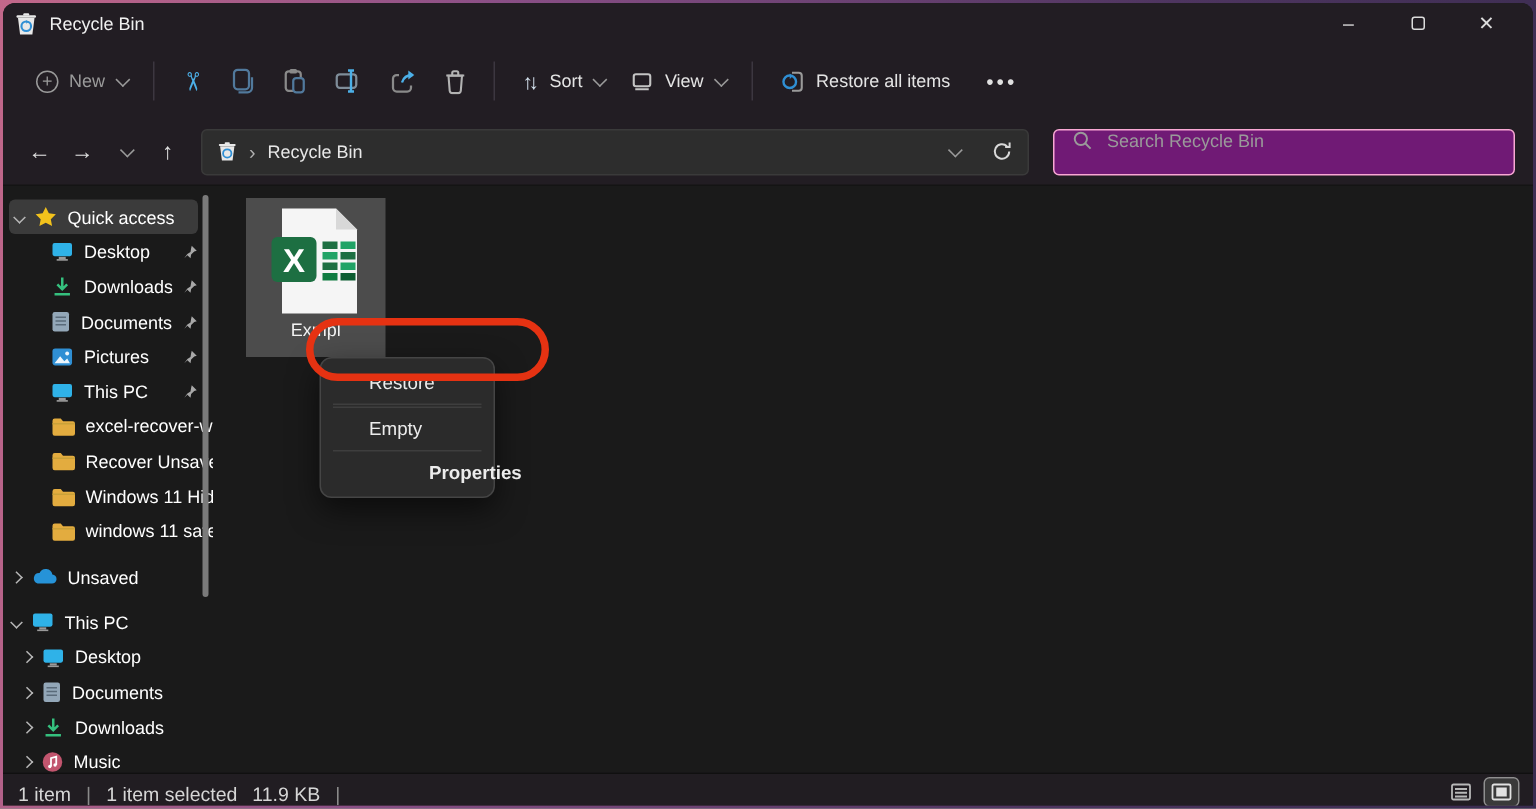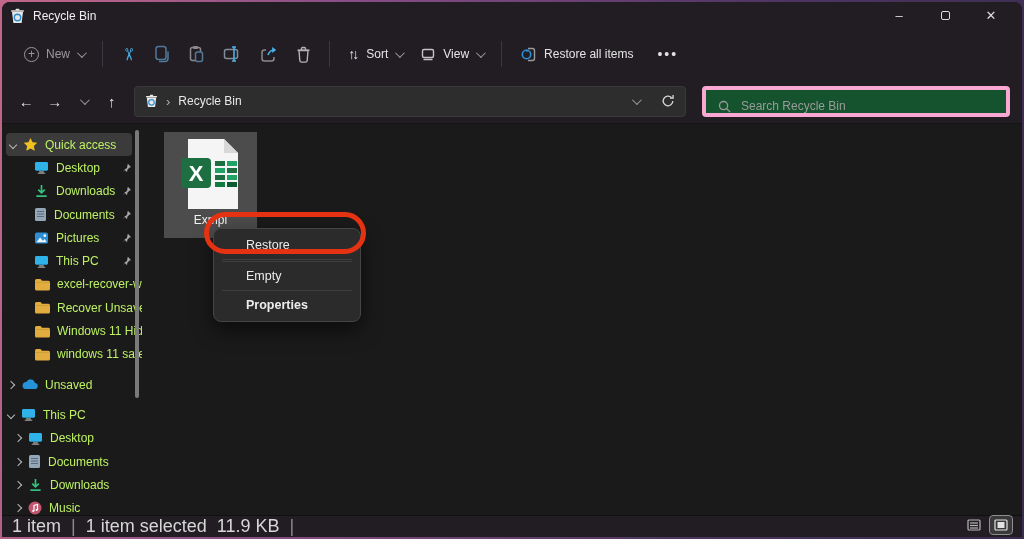--- a/index.html
+++ b/index.html
@@ -31,50 +31,50 @@
   .scissors { color:#4cb0e8; font-size:17px; display:inline-block; transform:rotate(90deg); }
   .sort-glyph { font-size:14px; letter-spacing:-3px; color:#d8e6f2; padding-right:3px; }
   .dots { color:#e0e0e0; font-size:14px; letter-spacing:2px; padding:0 6px; }
 
   .navbar { height:45px; display:flex; align-items:center; padding:0 12px; gap:4px; border-bottom:1px solid #141414; }
   .nav-btn { width:28px; height:28px; display:flex; align-items:center; justify-content:center; color:#e0e0e0; font-size:15px; }
   .nav-btn.small { font-size:11px; color:#b8b8b8; }
   .addressbar { flex:0 0 552px; height:31px; background:#2d2d2d; border:1px solid #3a3a3a; border-radius:4px; display:flex; align-items:center; padding:0 10px; margin-left:6px; gap:8px; }
   .addressbar .crumb-sep { color:#b0b0b0; font-size:13px; }
   .addressbar .spacer { flex:1; }
-  .searchbox { flex:0 0 308px; height:31px; background:#14532d; border:4px solid #f9a8d4; border-radius:4px; display:flex; align-items:flex-end; padding:0 12px; gap:10px; margin-left:12px; color:#9a9a9a; }
+  .searchbox { flex:0 0 308px; height:31px; background:#701a75; border:1px solid #f9a8d4; border-radius:4px; display:flex; align-items:flex-start; padding:0 12px; gap:10px; margin-left:12px; color:#9a9a9a; }
 
   
   .main { display:flex; height:391px; background:#1a1a1a; }
   .sidebar { position:relative; width:140px; flex:none; padding-top:9px; }
-  .srow { height:23.3px; display:flex; align-items:center; gap:7px; padding-left:6px; font-size:12px; color:#bef264; }
+  .srow { height:23.3px; display:flex; align-items:center; gap:7px; padding-left:6px; font-size:12px; color:#ffffff; }
   .srow .lbl { white-space:nowrap; overflow:hidden; flex:1; }
   .srow.selected { background:#3b3b3b; border-radius:4px; margin:0 10px 0 4px; padding-left:4px; }
   .srow.child { padding-left:32px; }
   .srow.pcchild { padding-left:13px; }
   .sgap { height:7px; }
   .pin { flex:none; margin-right:10px; }
   .schev { flex:none; display:inline-block; width:6px; height:6px; border-right:1.3px solid #b8b8b8; border-bottom:1.3px solid #b8b8b8; }
   .schev.down { transform:rotate(45deg); }
   .schev.right { transform:rotate(-45deg); }
   .scrollbar { position:absolute; right:3px; top:6px; width:4px; height:268px; background:#7a7a7a; border-radius:2px; }
 
   .content { position:relative; flex:1; }
   .file-tile { position:absolute; left:22px; top:8px; width:93px; height:106px; background:#4c4c4c; display:flex; flex-direction:column; align-items:center; padding-top:6px; }
   .file-tile .fname { margin-top:3px; color:#f2f2f2; font-size:12px; }
 
-  .ctx-menu { position:absolute; left:71px; top:104px; width:148px; background:#2b2b2b; border:1px solid #454545; border-radius:8px; padding:3px 0; box-shadow:0 8px 20px rgba(0,0,0,.55); z-index:5; }
+  .ctx-menu { position:absolute; left:71px; top:114px; width:117px; background:#2b2b2b; border:1px solid #454545; border-radius:8px; padding:3px 0; box-shadow:0 8px 20px rgba(0,0,0,.55); z-index:5; }
   .ctx-item { height:26px; line-height:26px; padding-left:32px; color:#ececec; font-size:12.5px; }
   .ctx-sep { height:1px; background:#3e3e3e; margin:1px 8px; }
-  .ctx-item.bold { font-weight:bold; }
+  .ctx-item.bold { font-weight:bold;margin-left:40px; }
 
   .annotation-oval { position:absolute; left:62px; top:88px; width:162px; height:42px; border:5px solid #e53212; border-radius:24px; z-index:6; pointer-events:none; }
 
   
-  .statusbar { height:22px; background:#211d22; border-top:1px solid #101010; display:flex; align-items:flex-start; padding:0 10px; color:#d6d6d6; font-size:18px; gap:10px; }
+  .statusbar { height:22px; background:#211d22; border-top:1px solid #101010; display:flex; align-items:flex-end; padding:0 10px; color:#d6d6d6; font-size:13px; gap:10px; }
   .statusbar .sep { color:#8a8a8a; }
   .status-views { margin-left:auto; display:flex; gap:5px; }
   .sview { width:22px; height:18px; display:flex; align-items:center; justify-content:center; border-radius:3px; }
   .sview.active { background:#3a3a3a; outline:1px solid #8f8f8f; }
   svg { display:block; }
 </style>
 </head>
 <body>
 
 <div class="window">

